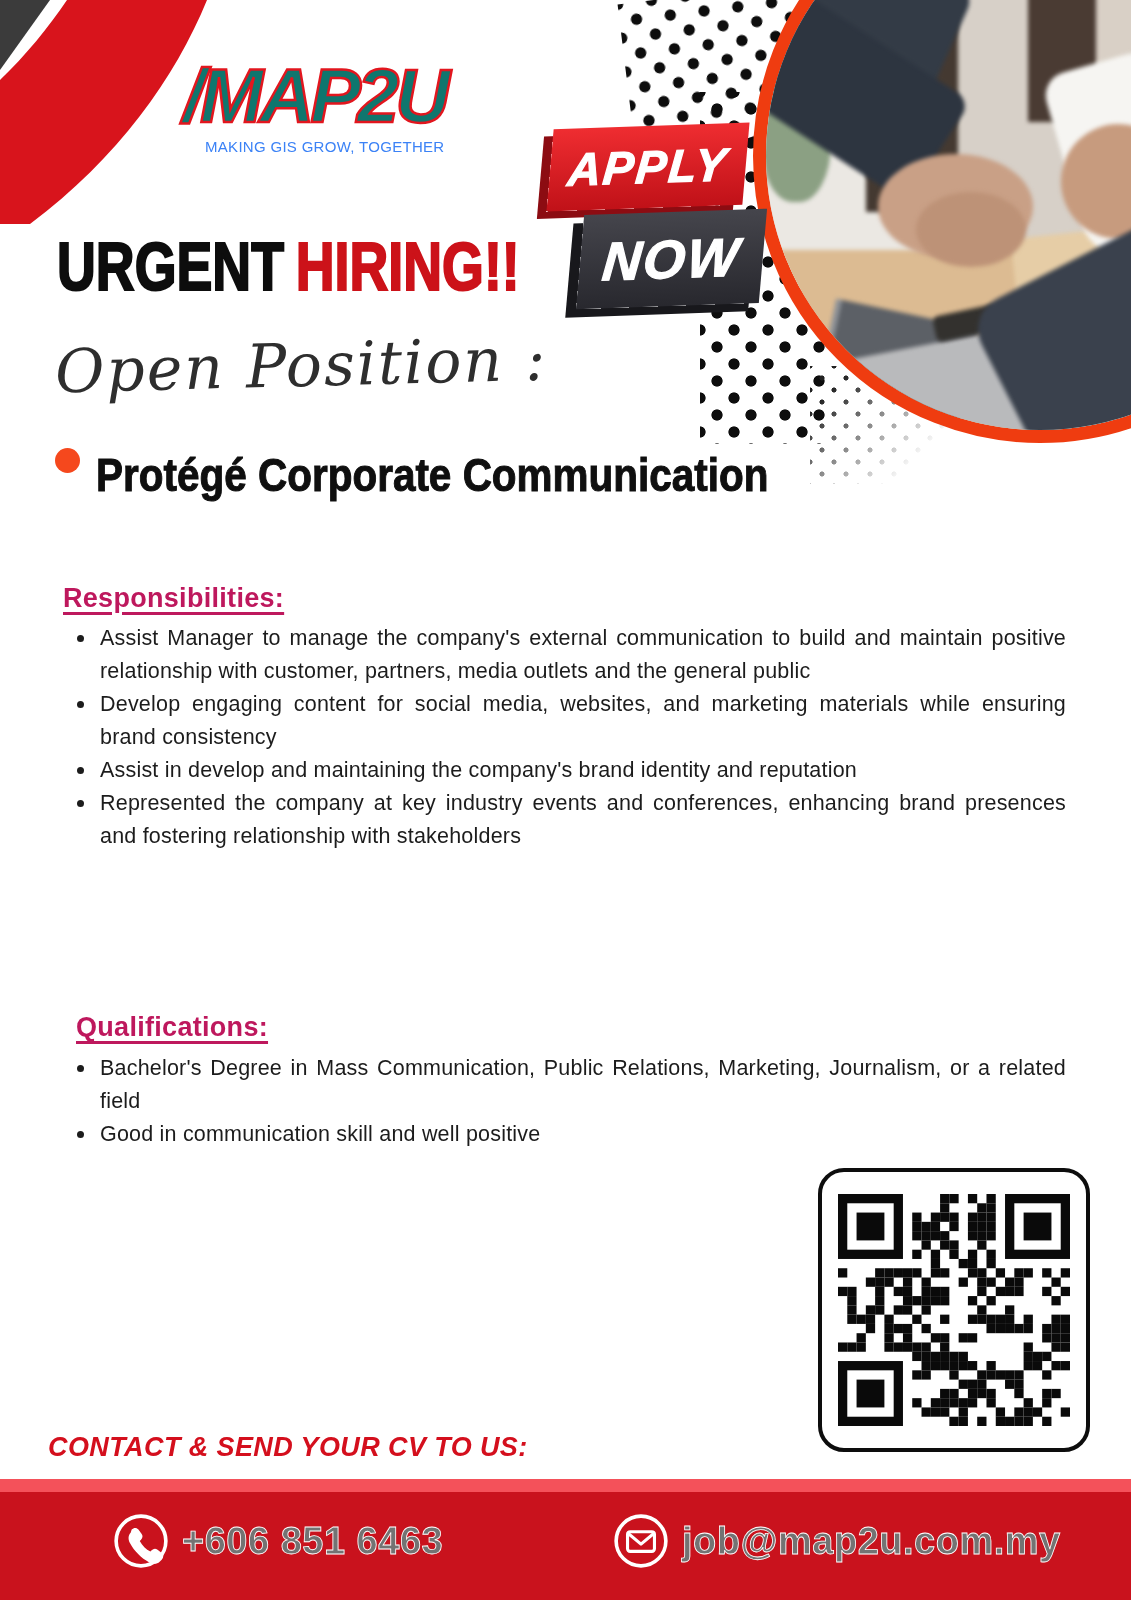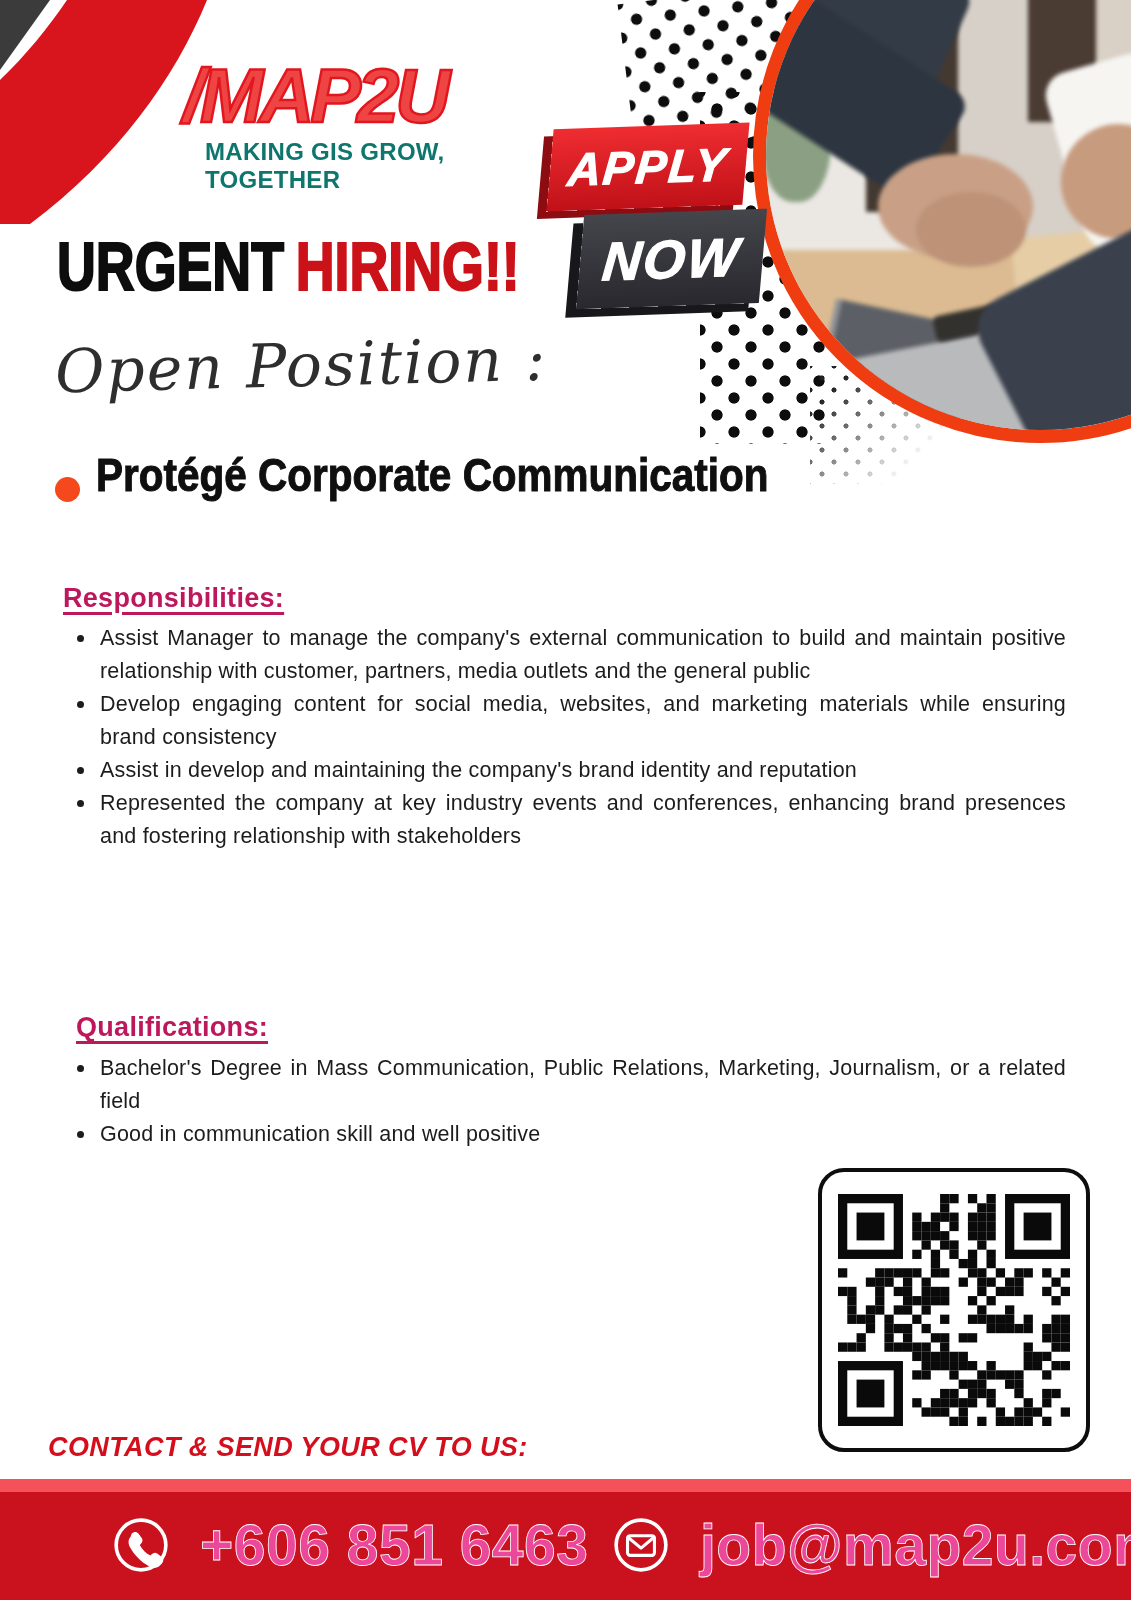--- a/index.html
+++ b/index.html
@@ -78,45 +78,45 @@
   .badge span{
     color:#fff;font-style:italic;font-weight:bold;letter-spacing:2px;
     font-family:"Liberation Sans",sans-serif;-webkit-text-stroke:1.2px #fff;
   }
   .badge-apply span{font-size:46px;}
   .badge-now span{font-size:54px;}
   
   .logo-wrap{position:absolute;left:183px;top:58px;z-index:4;width:360px;}
   .logo-text{
     font-style:italic;font-weight:bold;font-size:76px;line-height:1;
-    color:#ef4444;letter-spacing:-4px;-webkit-text-stroke:2.5px #e2161e;
+    color:#0f766e;letter-spacing:-4px;-webkit-text-stroke:2.5px #e2161e;
     font-family:"Liberation Sans",sans-serif;
   }
   .logo-tagline{
-    margin-top:4px;padding-left:22px;font-weight:bold;font-size:24px;
-    letter-spacing:0.3px;color:#0f766e;
+    margin-top:4px;padding-left:22px;font-weight:normal;font-size:15px;
+    letter-spacing:0.3px;color:#3b82f6;
   }
   
   .headline{
     position:absolute;left:57px;top:232px;z-index:4;white-space:nowrap;
     font-weight:bold;font-size:64px;line-height:1;letter-spacing:0px;
     transform:scaleX(0.84) scaleY(1.08);transform-origin:left top;
     -webkit-text-stroke:2px currentColor;
   }
   .headline .w-black{color:#0d0d0d;-webkit-text-stroke:2px #0d0d0d;}
   .headline .w-red{color:#cc1219;-webkit-text-stroke:2px #cc1219;margin-left:14px;}
   
   .script-heading{
     position:absolute;left:55px;top:330px;z-index:4;
     font-family:"DejaVu Serif",serif;font-style:italic;
     font-size:60px;color:#2e2e2e;letter-spacing:2px;
     transform:rotate(-1.5deg);
   }
   
-  .position-row{position:absolute;left:55px;top:448px;z-index:4;display:flex;align-items:flex-end;}
+  .position-row{position:absolute;left:55px;top:448px;z-index:4;display:flex;align-items:flex-start;}
   .position-dot{width:25px;height:25px;border-radius:50%;background:#f5481d;flex:0 0 auto;}
   .position-text{
     margin-left:16px;font-weight:bold;font-size:46px;color:#0f0f0f;white-space:nowrap;
     transform:scaleX(0.88);transform-origin:left center;letter-spacing:0px;
     -webkit-text-stroke:1px #0f0f0f;
   }
   
   .sec-heading{
     position:absolute;z-index:4;font-weight:bold;font-size:27px;color:#be185d;
     letter-spacing:0.3px;text-decoration:underline;text-decoration-thickness:2.5px;
@@ -144,21 +144,21 @@
   
   .cta{
     position:absolute;left:48px;top:1432px;z-index:4;
     font-weight:bold;font-size:27px;color:#d40f1d;letter-spacing:0.4px;font-style:italic;
   }
   .footer-strip{position:absolute;left:0;top:1479px;width:1131px;height:13px;background:#f4515a;z-index:5;}
   .footer-bar{position:absolute;left:0;top:1492px;width:1131px;height:108px;background:#c9121d;z-index:5;}
   .footer-item{position:absolute;top:1512px;z-index:6;display:flex;align-items:center;}
   .footer-item .icon{width:58px;height:58px;flex:0 0 auto;}
   .footer-item .ftext{
-    margin-left:30px;color:#ec4899;font-weight:bold;font-size:57px;letter-spacing:0.5px;
+    margin-left:12px;color:#737373;font-weight:bold;font-size:38px;letter-spacing:0.5px;
     -webkit-text-stroke:0.8px #fff;white-space:nowrap;
   }
   .footer-phone{left:112px;}
   .footer-email{left:612px;}
 </style>
 </head>
 <body>
 
 <svg class="corner-svg" width="240" height="240" viewBox="0 0 240 240">
   <path d="M0 0 L50 0 L0 70 Z" fill="#3b3b3b"></path>

